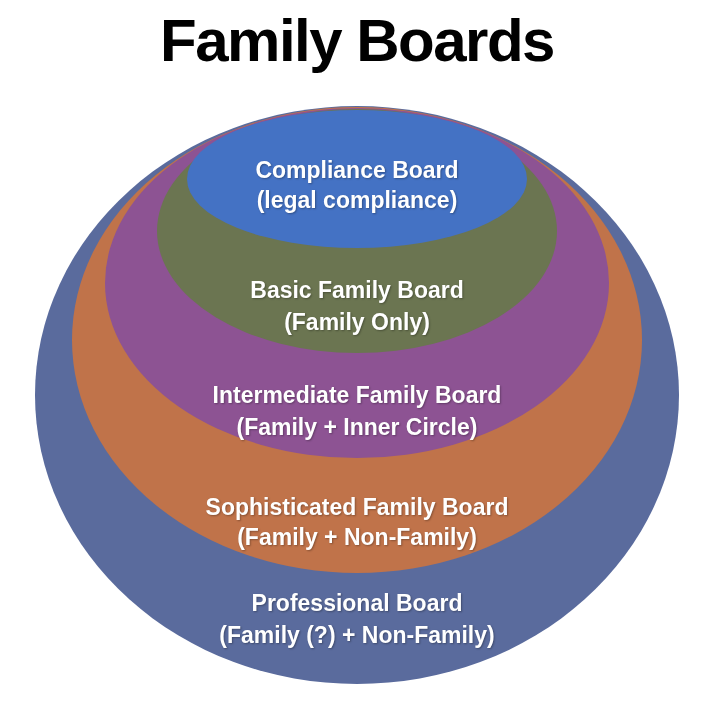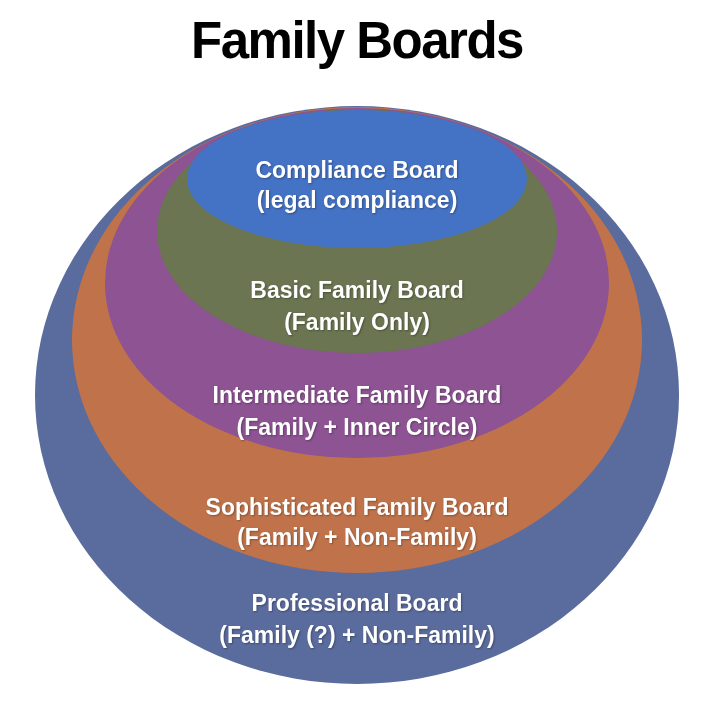--- a/index.html
+++ b/index.html
@@ -16,21 +16,21 @@
     font-family: "Liberation Sans", sans-serif;
   }
   .title {
     position: absolute;
     top: 6px;
     left: 0;
     width: 714px;
     height: 70px;
     line-height: 70px;
     text-align: center;
-    font-size: 51px;
+    font-size: 60px;
     font-weight: bold;
     letter-spacing: -1.5px;
     color: #000000;
   }
   svg.diagram {
     position: absolute;
     top: 0;
     left: 0;
   }
   .level-label {

